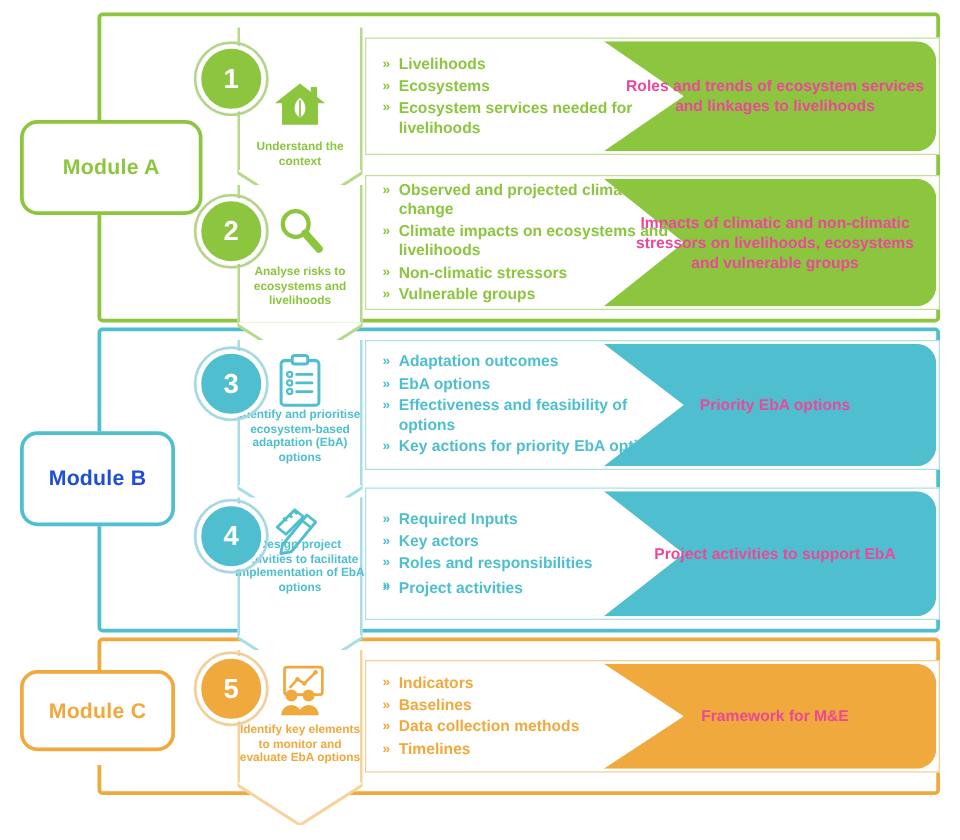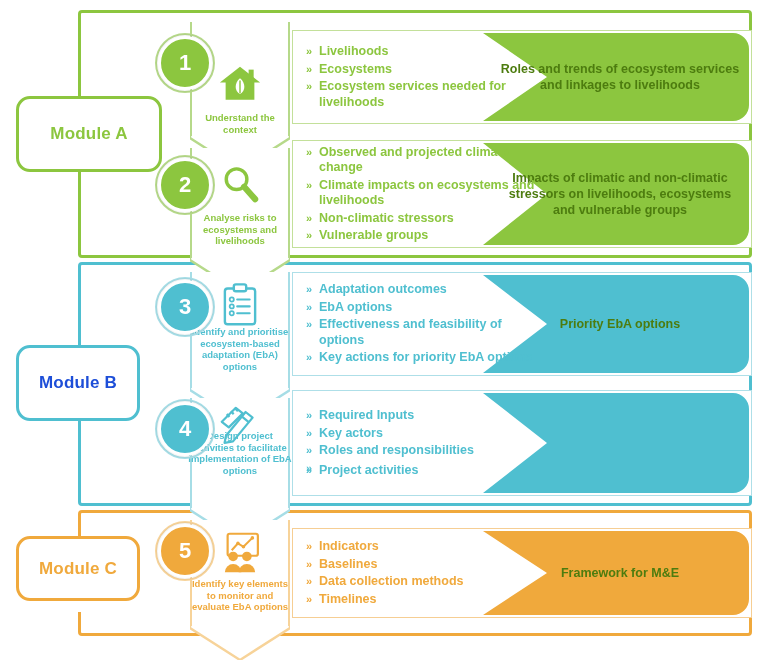--- a/index.html
+++ b/index.html
@@ -127,21 +127,21 @@
     top:3px;bottom:3px;right:3px;
     width:322px;
   }
   .arrow svg{display:block;width:100%;height:100%;}
 
   .arrow-label{
     position:absolute;
     right:3px;top:0;bottom:0;width:258px;
     display:flex;align-items:center;justify-content:center;
     text-align:center;
-    color:#4d7c0f;font-weight:bold;font-size:12.5px;line-height:16px;
+    color:#ec4899;font-weight:bold;font-size:12.5px;line-height:16px;
     padding:0 8px;box-sizing:border-box;
     z-index:3;
   }
 
   .bullets{
     position:absolute;
     left:14px;top:0;bottom:0;width:240px;
     display:flex;flex-direction:column;justify-content:center;
     z-index:3;
   }
@@ -349,20 +349,21 @@
   </div>
   <div class="step-caption cap-teal" style="top:430px;">Design project activities to facilitate implementation of EbA options</div>
 
   <div class="row" style="top:390px;width:460px;height:106px;">
     <div class="row-box box-teal"></div>
     <div class="arrow">
       <svg viewBox="0 0 322 100" preserveAspectRatio="none">
         <path d="M0,0 L250,0 a16,16 0 0 1 16,16 L266,84 a16,16 0 0 1 -16,16 L0,100 L64,50 Z" transform="translate(56,0)" fill="#4FBFD0"></path>
       </svg>
     </div>
+    <div class="arrow-label">Project activities to support EbA</div>
     <div class="bullets">
       <div class="bullet bl-teal"><span class="guil">»</span><span>Required Inputs</span></div>
       <div class="bullet bl-teal"><span class="guil">»</span><span>Key actors</span></div>
       <div class="bullet bl-teal"><span class="guil">»</span><span>Roles and responsibilities</span></div>
       <div class="bullet bl-teal"><span class="guil">»</span></div>
       <div class="bullet bl-teal"><span class="guil">»</span><span>Project activities</span></div>
     </div>
   </div>
 
   <div class="ring ring-orange" style="left:155px;top:521px;"></div>

